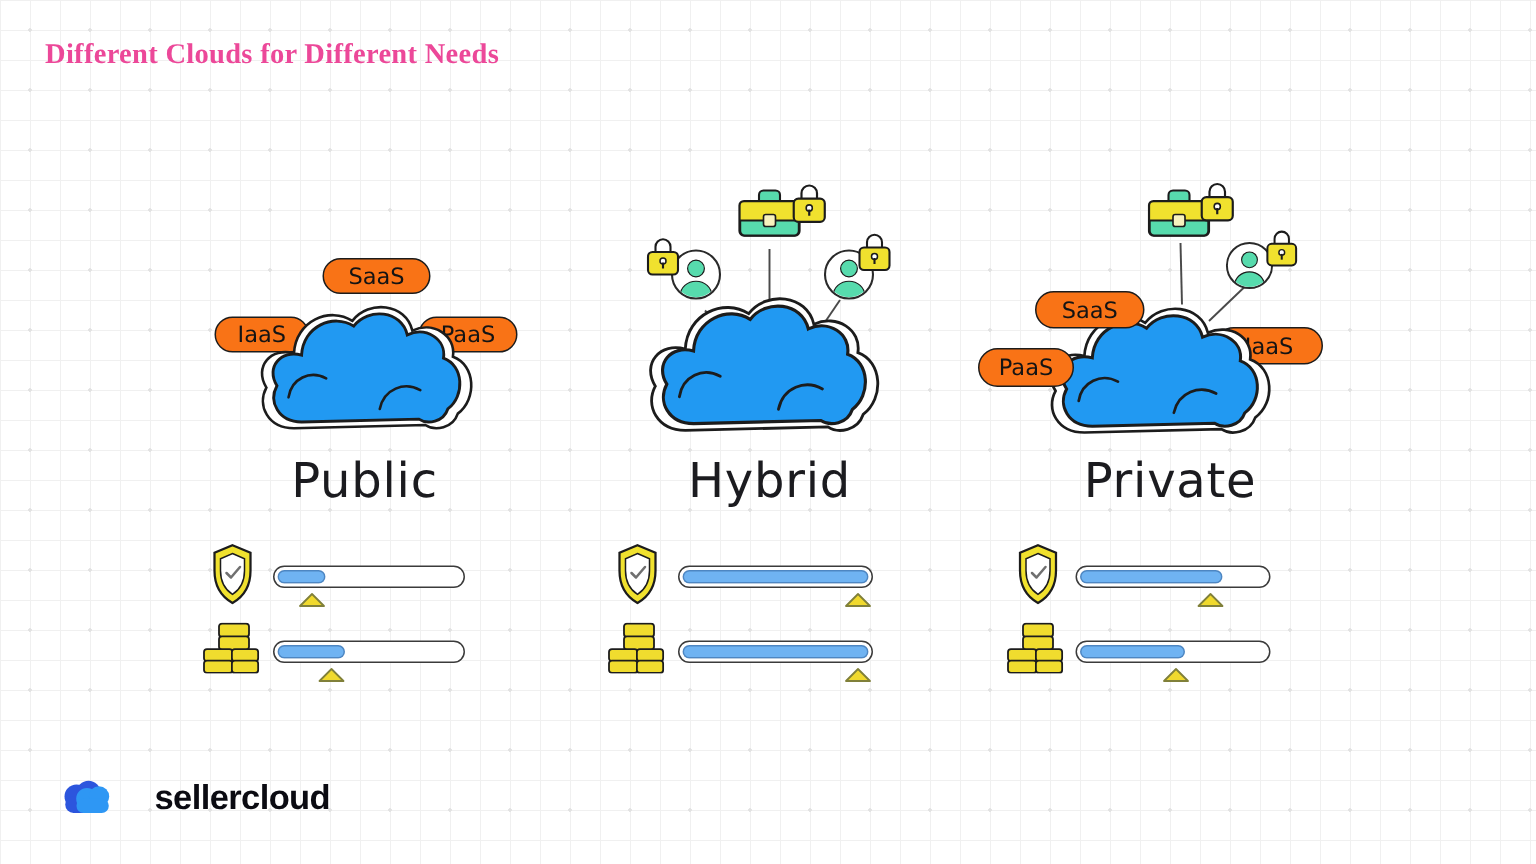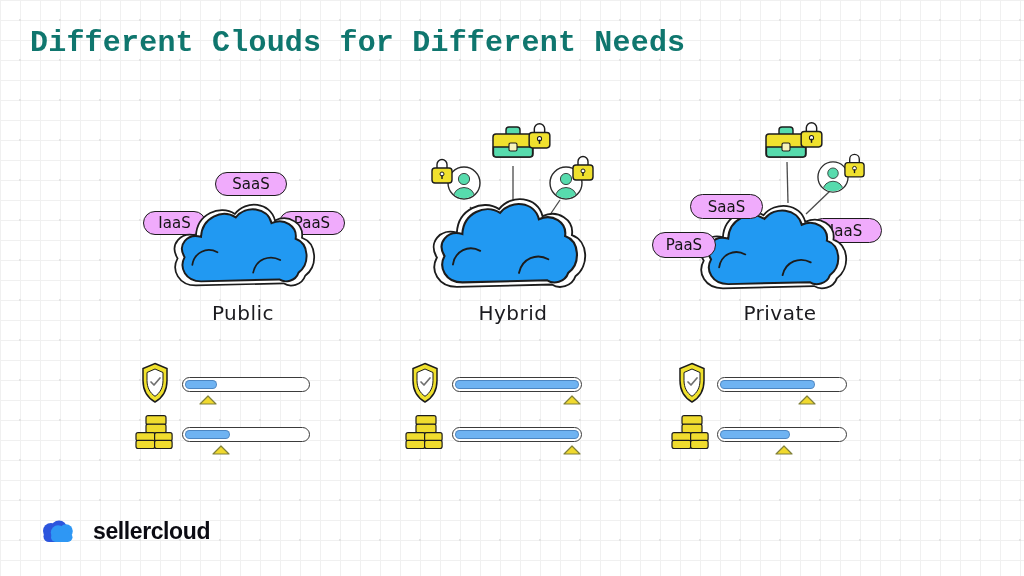--- a/index.html
+++ b/index.html
@@ -8,45 +8,45 @@
     font-family:"DejaVu Sans","Liberation Sans",sans-serif;
     background-color:#ffffff;
     background-image:
       radial-gradient(circle, #e2e2e2 1px, transparent 1.4px),
       linear-gradient(to right, #f0f0f0 1px, transparent 1px),
       linear-gradient(to bottom, #f0f0f0 1px, transparent 1px);
     background-size:40px 40px, 20px 20px, 20px 20px;
   }
   .abs{position:absolute;}
   .title{
-    left:30px;top:26px;font-size:30px;font-weight:700;color:#0f766e;
-    font-family:Liberation Mono, monospace;letter-spacing:.2px;
+    left:30px;top:26px;font-size:19px;font-weight:700;color:#ec4899;
+    font-family:Liberation Serif, serif;letter-spacing:.2px;
   }
   .pill{
-    position:absolute;background:#f0abfc;border:1.6px solid #1c1c1c;border-radius:999px;
+    position:absolute;background:#f97316;border:1.6px solid #1c1c1c;border-radius:999px;
     display:flex;align-items:center;justify-content:center;
     font-size:15px;color:#141414;box-sizing:border-box;
   }
   .cloud-label{
     position:absolute;top:301px;width:160px;text-align:center;
-    font-size:20px;color:#1b1b1f;letter-spacing:.5px;
+    font-size:32px;color:#1b1b1f;letter-spacing:.5px;
   }
   .bar{
     position:absolute;height:13px;background:#fff;border:1.5px solid #3b3b3b;
     border-radius:99px;box-sizing:content-box;
   }
   .fill{
     position:absolute;left:2px;top:2px;height:9px;border-radius:99px;
     background:#6FB3F2;border:1px solid rgba(35,80,135,.45);box-sizing:border-box;
   }
   .marker-track{position:absolute;height:10px;}
   .marker{position:absolute;top:0;transform:translateX(-50%);}
   svg{display:block;}
   .lines{position:absolute;overflow:visible;}
-  .logo{left:40px;top:518px;display:flex;align-items:center;gap:16px;}
+  .logo{left:40px;top:518px;display:flex;align-items:center;gap:26px;}
   .logo-text{font-size:23px;font-weight:800;color:#0b0b12;letter-spacing:-.4px;
     font-family:"Liberation Sans","DejaVu Sans",sans-serif;}
 </style>
 </head>
 <body>
 
 <svg width="0" height="0" style="position:absolute">
   <defs>
     <g id="bigcloud">
       <g transform="translate(-8.6,-5.8) scale(1.12)">

